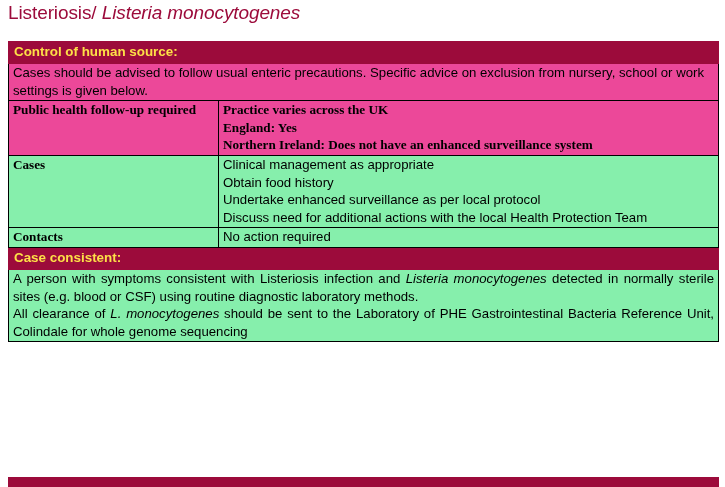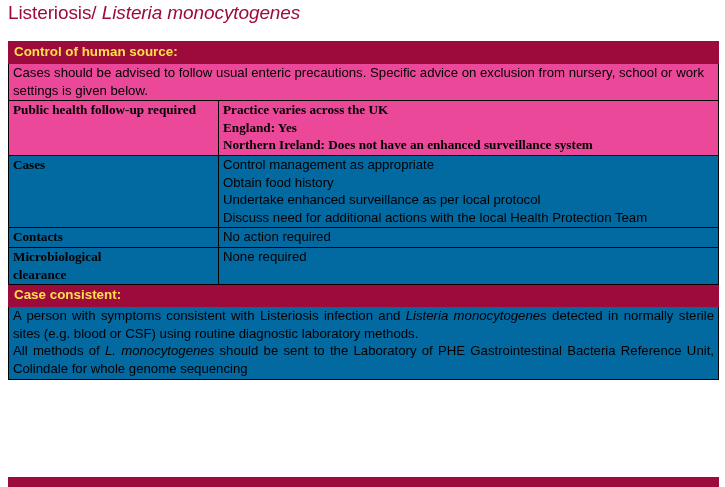--- a/index.html
+++ b/index.html
@@ -45,21 +45,21 @@
     top: 41px;
     width: 711px;
     border-collapse: collapse;
     table-layout: fixed;
     font-size: 13.2px;
   }
   .tbl td {
     border: 1px solid #000000;
     padding: 0px 4px 1px 4px;
     vertical-align: top;
-    background: #0369a1;
+    background: #86efac;
     line-height: 17.6px;
   }
 
   
   .banner td {
     background: #9c0b3b;
     color: #fde047;
     font-weight: bold;
     padding: 2px 4px 3px 5px;
     border-color: #9c0b3b;
@@ -118,51 +118,42 @@
         <td>
           <div class="b">Practice varies across the UK</div>
           <div class="b">England: Yes</div>
           <div class="b just">Northern Ireland: Does not have an enhanced surveillance system</div>
         </td>
       </tr>
 
       <tr>
         <td class="b">Cases</td>
         <td>
-          <div>Control management as appropriate</div>
+          <div>Clinical management as appropriate</div>
           <div>Obtain food history</div>
           <div>Undertake enhanced surveillance as per local protocol</div>
           <div>Discuss need for additional actions with the local Health Protection Team</div>
         </td>
       </tr>
 
       <tr>
         <td class="b">Contacts</td>
         <td>No action required</td>
       </tr>
 
 
-      <tr>
-        <td class="b">
-          <div style="width:120px">Microbiological clearance</div>
-        </td>
-        <td>
-          <div>None required</div>
-          <div style="height:17.6px">&nbsp;</div>
-        </td>
-      </tr>
 
       <tr class="banner">
         <td colspan="2">Case consistent:</td>
       </tr>
 
       <tr>
         <td colspan="2">
           <p class="just" style="margin:0"><span>A person with symptoms consistent with Listeriosis infection and </span><span class="it">Listeria monocytogenes</span><span> detected in normally sterile sites (e.g. blood or CSF) using routine diagnostic laboratory methods.</span></p>
-          <p class="just" style="margin:0"><span>All methods of </span><span class="it">L. monocytogenes</span><span> should be sent to the Laboratory of PHE Gastrointestinal Bacteria Reference Unit, Colindale for whole genome sequencing</span></p>
+          <p class="just" style="margin:0"><span>All clearance of </span><span class="it">L. monocytogenes</span><span> should be sent to the Laboratory of PHE Gastrointestinal Bacteria Reference Unit, Colindale for whole genome sequencing</span></p>
         </td>
       </tr>
 
     </tbody>
   </table>
 
   <div class="bottom-strip"></div>
 
 </div>
 

